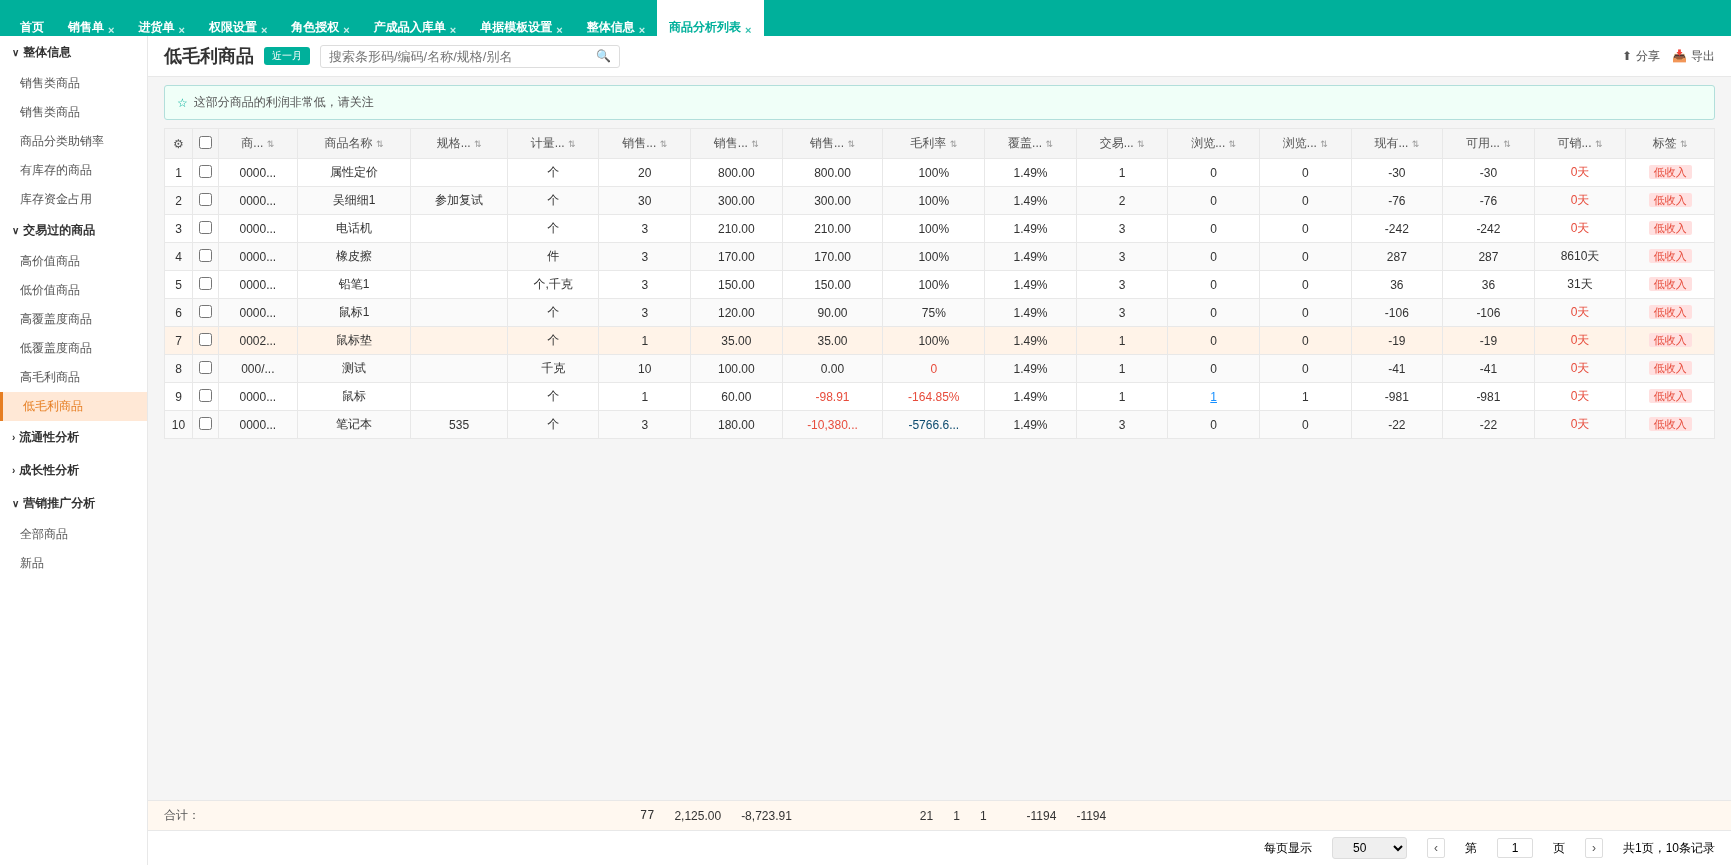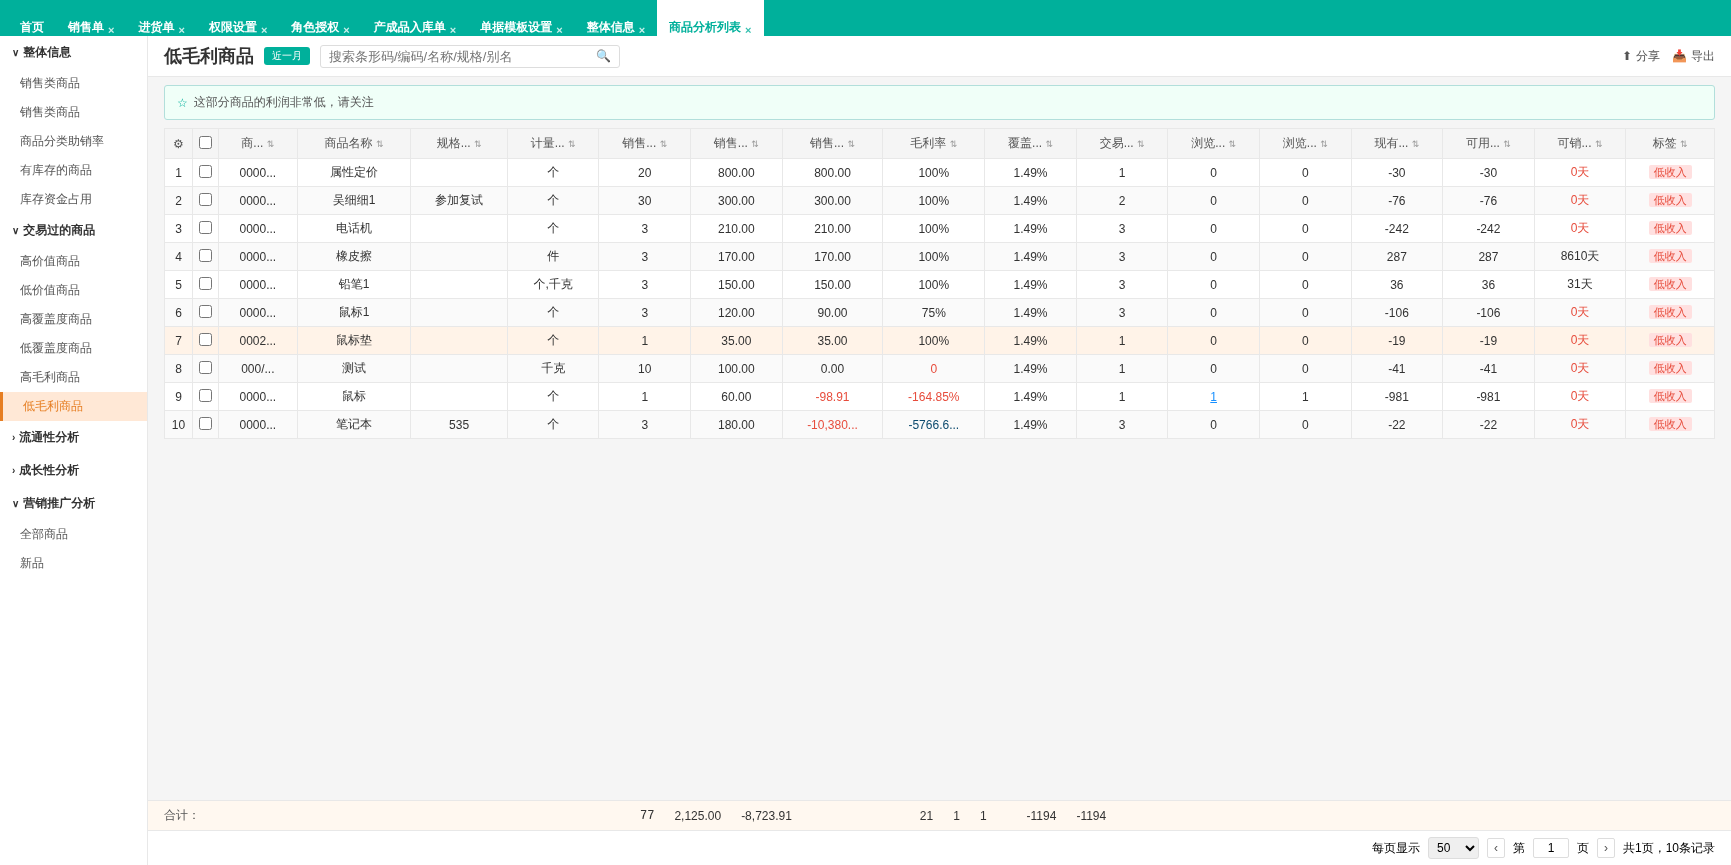--- a/index.html
+++ b/index.html
@@ -212,27 +212,27 @@
     .footer-val { color: #333; }
 
     
     .pagination-bar {
       background: #fff;
       border-top: 1px solid #e8e8e8;
       padding: 6px 16px;
       display: flex;
       align-items: center;
       justify-content: flex-end;
-      gap: 8px;
+      gap: 20px;
       font-size: 12px;
     }
     .pagination-bar select {
       border: 1px solid #ddd;
       border-radius: 3px;
-      padding: 2px 4px;
+      padding: 2px 16px;
       font-size: 12px;
     }
     .pagination-bar .page-btn {
       border: 1px solid #ddd;
       background: #fff;
       padding: 2px 6px;
       cursor: pointer;
       border-radius: 2px;
       color: #555;
     }

